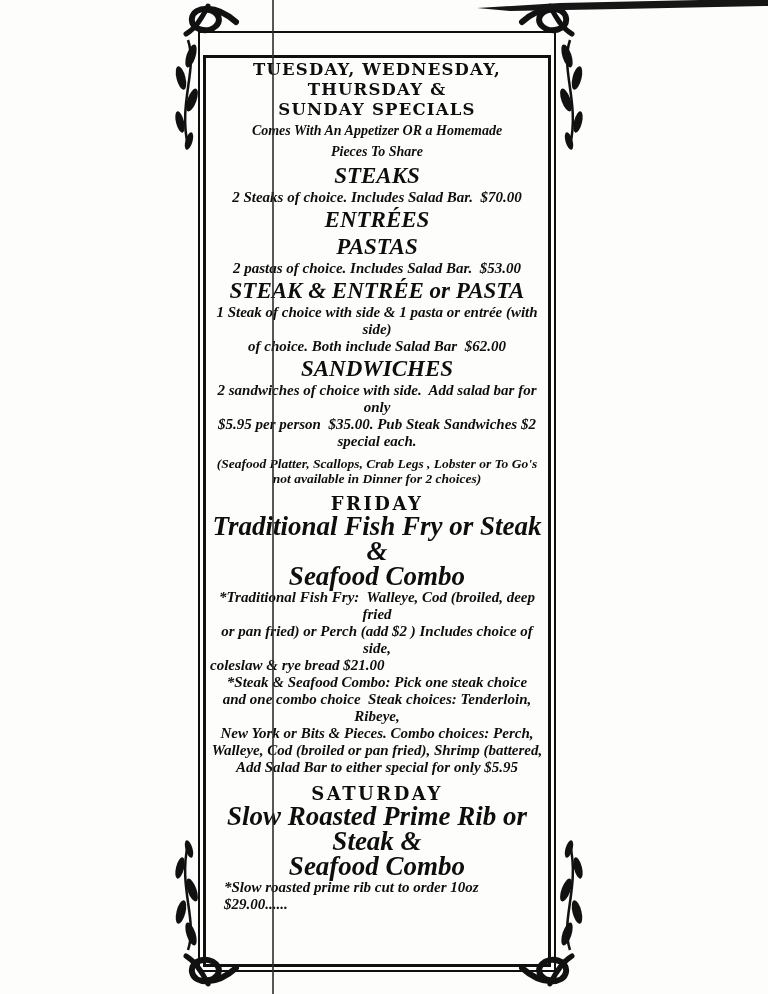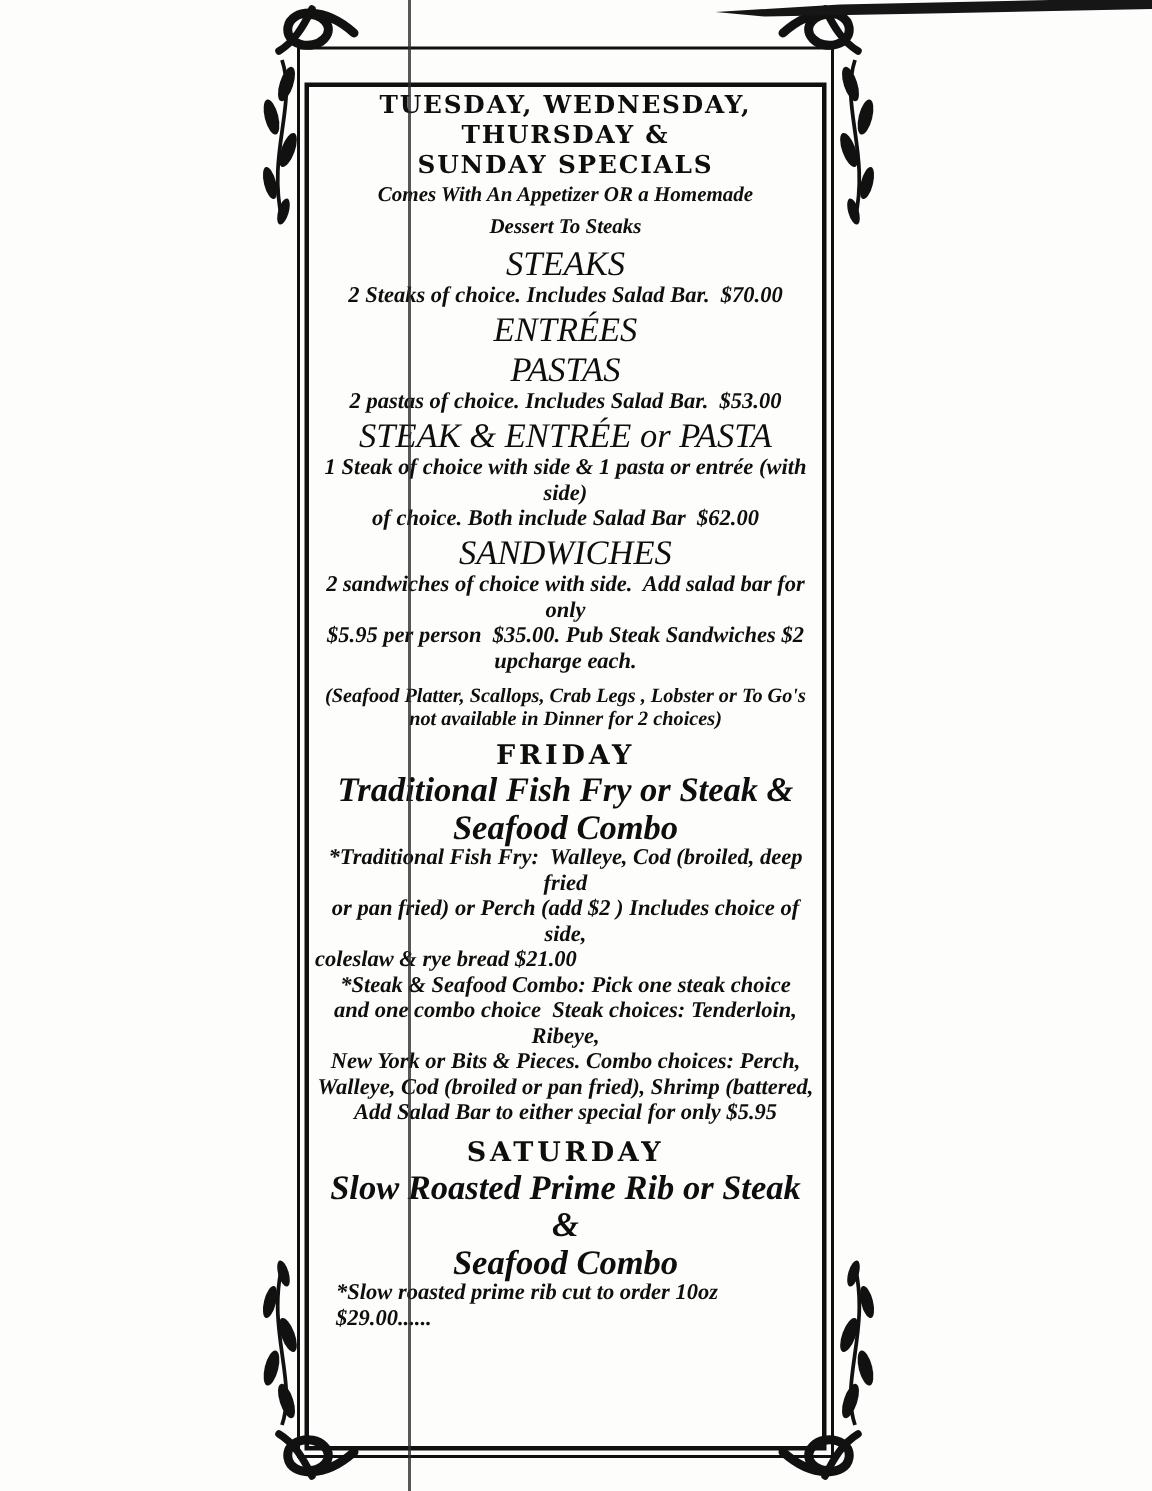--- a/index.html
+++ b/index.html
@@ -26,35 +26,35 @@
     font-size:16.5px;line-height:20px;letter-spacing:1.2px;
   }
   .title-main{
     font-family:"DejaVu Serif",serif;font-weight:400;
     font-size:28px;line-height:31px;letter-spacing:1px;
   }
   .subtitle{
     font-style:italic;font-weight:700;font-size:14px;line-height:21px;
   }
   .sec-head{
-    font-style:italic;font-weight:400;font-size:23px;line-height:26px;margin-top:1px;
+    font-style:italic;font-weight:700;font-size:23px;line-height:26px;margin-top:1px;
   }
   .body-line{
     font-style:italic;font-weight:700;font-size:15px;line-height:17px;
   }
   .note-line{
     font-style:italic;font-weight:700;font-size:13.5px;line-height:15px;
   }
   .note-block{margin-top:6px;}
   .day-head{
     font-family:"DejaVu Serif",serif;font-weight:700;
     font-size:18px;line-height:21px;letter-spacing:2.5px;margin-top:7px;
   }
   .day-title{
-    font-style:italic;font-weight:700;font-size:23px;line-height:25px;
+    font-style:italic;font-weight:700;font-size:27px;line-height:25px;
   }
   .left{text-align:left;}
   .flourish{position:absolute;width:90px;height:150px;pointer-events:none;}
   .fl-tl{left:150px;top:0;}
   .fl-tr{left:518px;top:0;transform:scaleX(-1);}
   .fl-bl{left:150px;top:840px;transform:scaleY(-1);}
   .fl-br{left:518px;top:840px;transform:scale(-1,-1);}
   .scan-fold-line{
     position:absolute;left:272px;top:0;width:2px;height:994px;
     background:rgba(45,45,45,.8);z-index:5;
@@ -121,38 +121,38 @@
 
 <div class="frame-outer">
   <div class="frame-inner">
     <div class="content">
 
       <div class="hdr-days line">TUESDAY, WEDNESDAY, THURSDAY &amp;</div>
       <div class="hdr-days line">SUNDAY SPECIALS</div>
 
 
       <div class="subtitle line">Comes With An Appetizer OR a Homemade</div>
-      <div class="subtitle line">Dessert To Steaks</div>
+      <div class="subtitle line">Pieces To Share</div>
 
       <div class="sec-head line">STEAKS</div>
       <div class="body-line line">2 Steaks of choice. Includes Salad Bar.  $70.00</div>
 
       <div class="sec-head line">ENTRÉES</div>
 
       <div class="sec-head line">PASTAS</div>
       <div class="body-line line">2 pastas of choice. Includes Salad Bar.  $53.00</div>
 
       <div class="sec-head line">STEAK &amp; ENTRÉE or PASTA</div>
       <div class="body-line line">1 Steak of choice with side &amp; 1 pasta or entrée (with side)</div>
       <div class="body-line line">of choice. Both include Salad Bar  $62.00</div>
 
       <div class="sec-head line">SANDWICHES</div>
       <div class="body-line line">2 sandwiches of choice with side.  Add salad bar for only</div>
       <div class="body-line line">$5.95 per person  $35.00. Pub Steak Sandwiches $2</div>
-      <div class="body-line line">upcharge each.</div>
+      <div class="body-line line">special each.</div>
 
       <div class="note-block">
         <div class="note-line line">(Seafood Platter, Scallops, Crab Legs , Lobster or To Go's</div>
         <div class="note-line line">not available in Dinner for 2 choices)</div>
       </div>
 
       <div class="day-head line">FRIDAY</div>
       <div class="day-title line">Traditional Fish Fry or Steak &amp;</div>
       <div class="day-title line">Seafood Combo</div>
       <div class="body-line line">*Traditional Fish Fry:  Walleye, Cod (broiled, deep fried</div>

